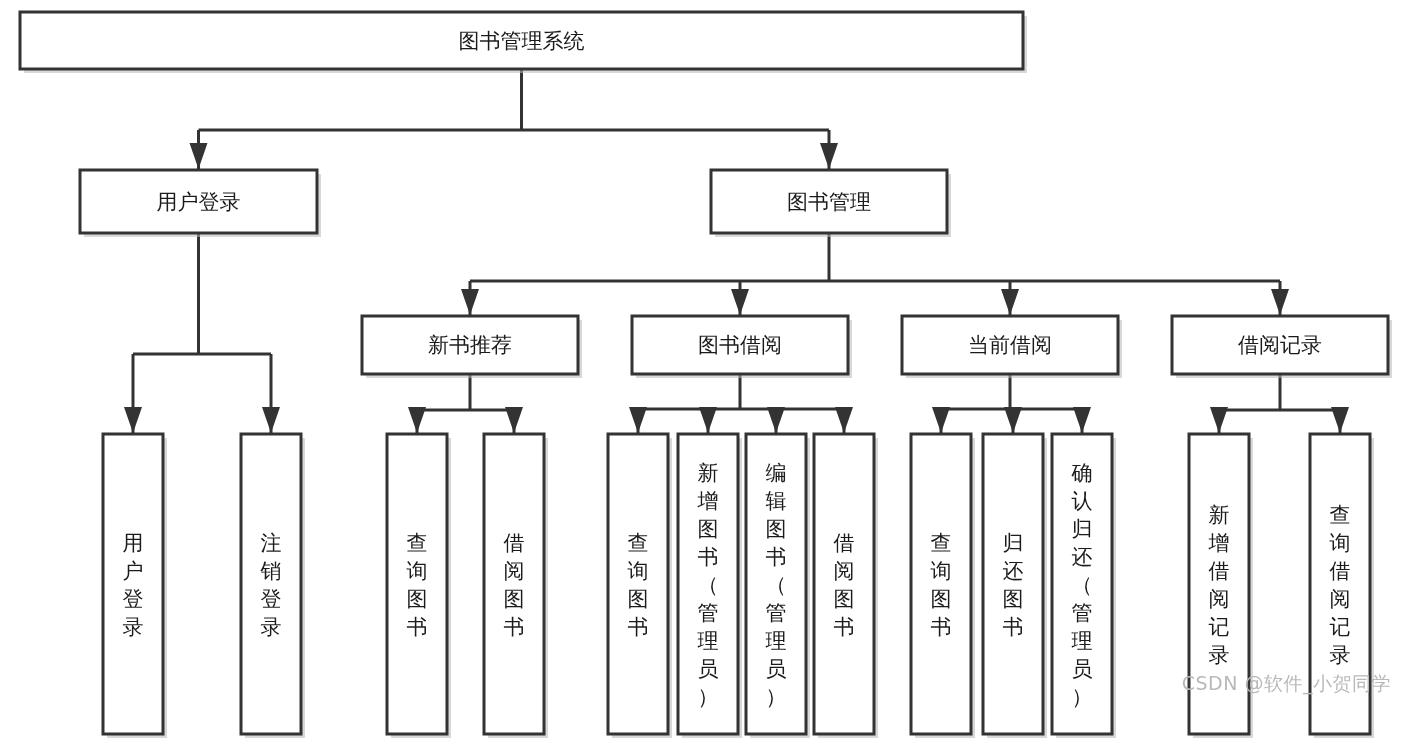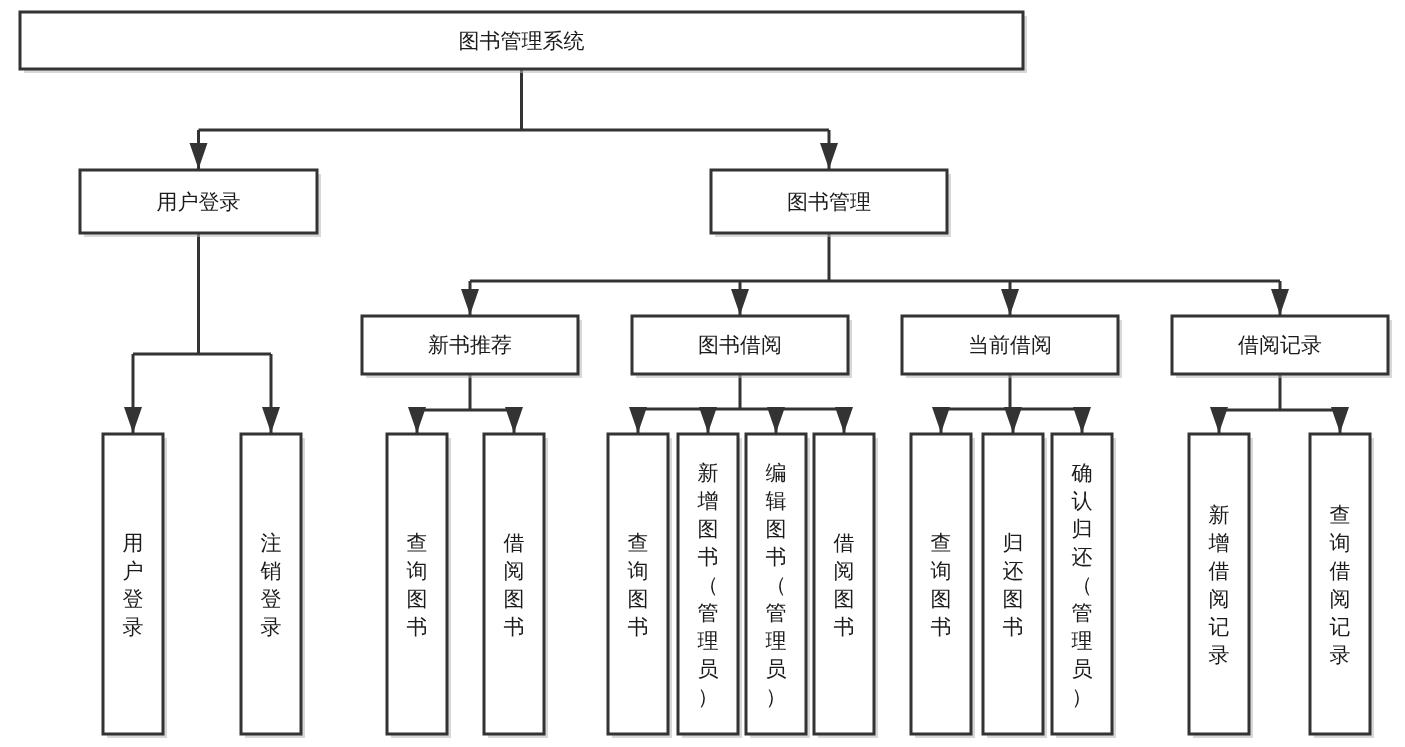--- a/index.html
+++ b/index.html
@@ -224,13 +224,14 @@
           <rect x="1189" y="434" width="60" height="300" class="node-box"></rect>
           <text class="node-label-v"><tspan x="1219" y="522">新</tspan><tspan x="1219" y="550">增</tspan><tspan x="1219" y="578">借</tspan><tspan x="1219" y="606">阅</tspan><tspan x="1219" y="634">记</tspan><tspan x="1219" y="662">录</tspan></text>
         </g>
         <rect x="1314" y="438" width="60" height="300" class="node-shadow"></rect>
         <g>
           <rect x="1310" y="434" width="60" height="300" class="node-box"></rect>
           <text class="node-label-v"><tspan x="1340" y="522">查</tspan><tspan x="1340" y="550">询</tspan><tspan x="1340" y="578">借</tspan><tspan x="1340" y="606">阅</tspan><tspan x="1340" y="634">记</tspan><tspan x="1340" y="662">录</tspan></text>
         </g>
       </g>
     </svg>
+  <div class="watermark">CSDN @软件_小贺同学</div>
 </div>
 
 </body></html>

